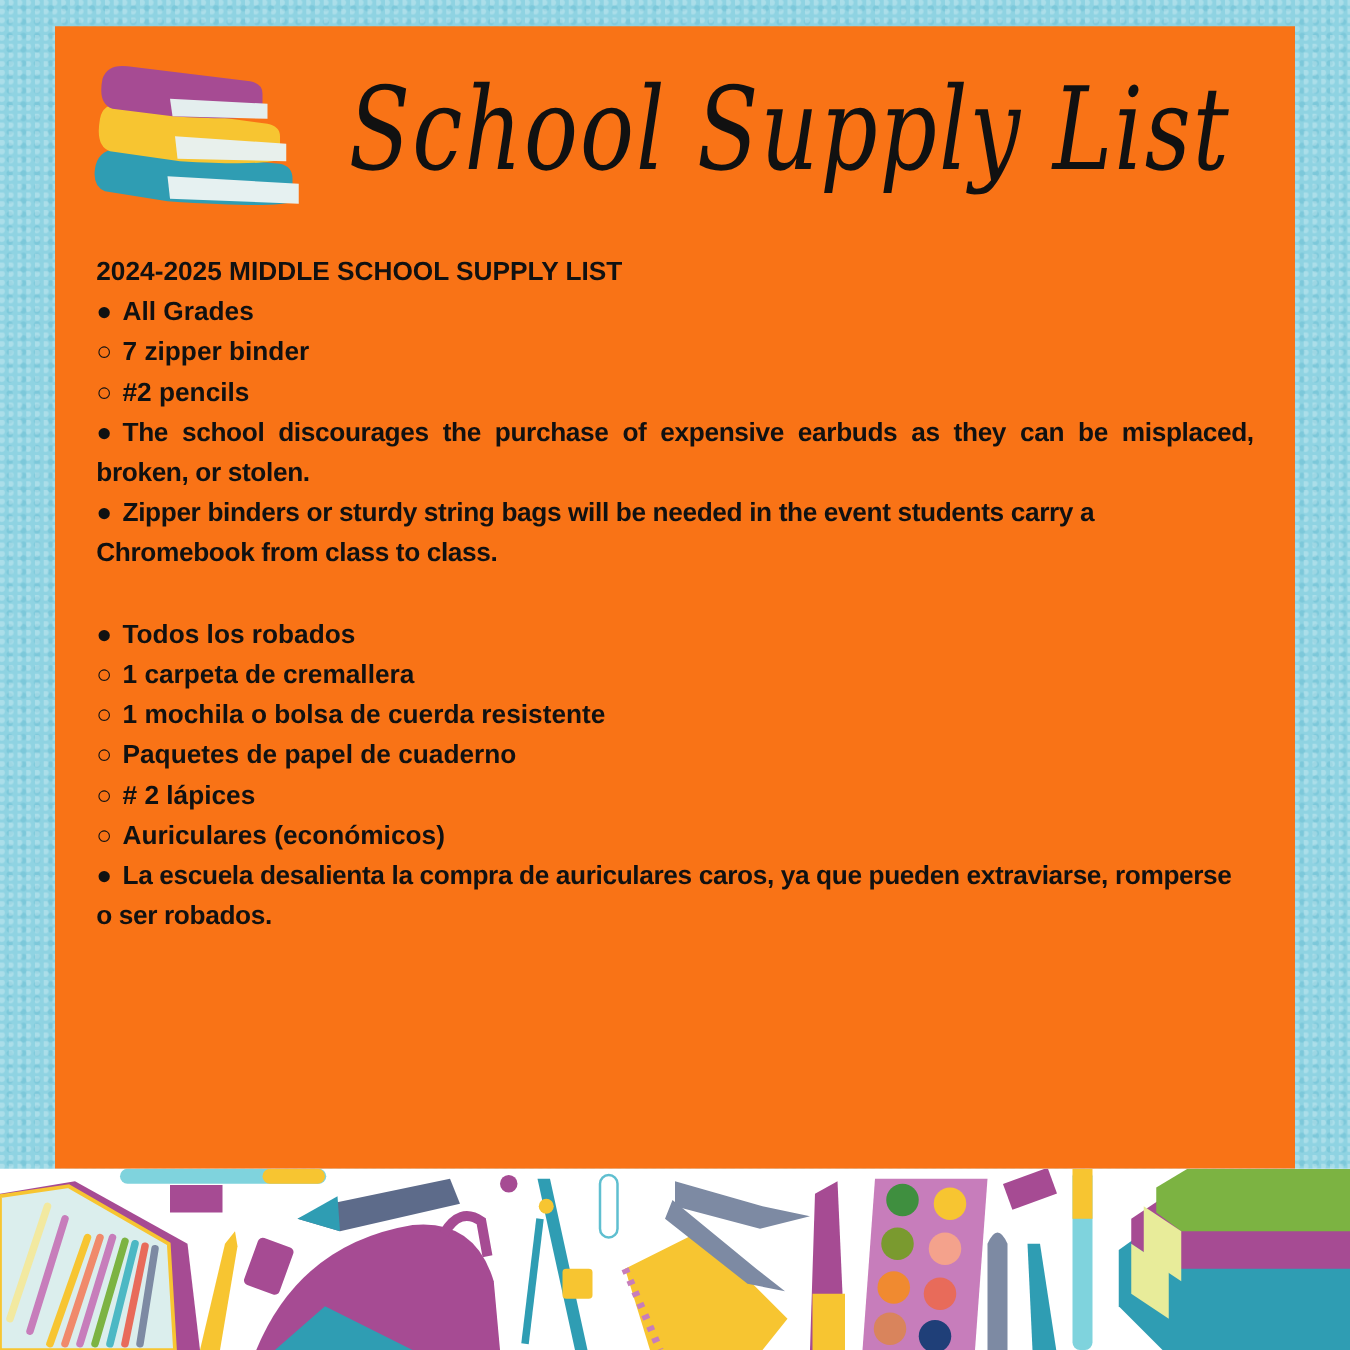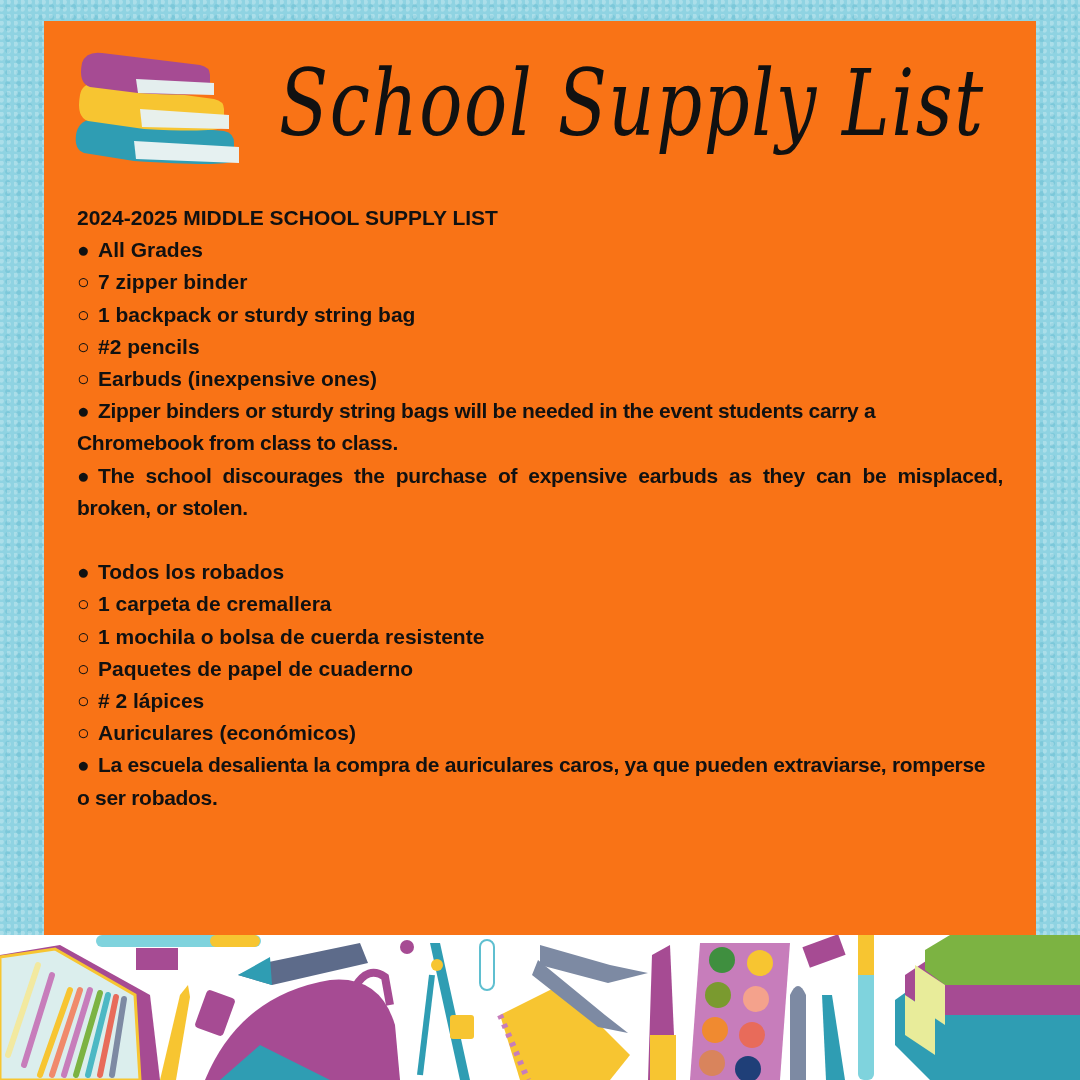--- a/index.html
+++ b/index.html
@@ -57,26 +57,24 @@
       <path d="M62 30 L140 34 L140 46 L64 44Z" fill="#e4eeee"></path>
     </svg>
     <div class="title">School Supply List</div>
   </div>
 
   <div class="content">
     <span class="line">2024-2025 MIDDLE SCHOOL SUPPLY LIST</span>
 
     <span class="line"><span class="bullet">●</span><span>All Grades</span></span>
     <span class="line"><span class="bullet">○</span><span>7 zipper binder</span></span>
-    <span class="line"><span class="bullet">○</span><span>1 backpack or sturdy string bag</span></span>
     <span class="line"><span class="bullet">○</span><span>#2 pencils</span></span>
-    <span class="line"><span class="bullet">○</span><span>Earbuds (inexpensive ones)</span></span>
 
+    <span class="para justify condensed"><span class="bullet">●</span><span>The school discourages the purchase of expensive earbuds as they can be misplaced, broken, or stolen.</span></span>
     <span class="para condensed"><span class="bullet">●</span><span>Zipper binders or sturdy string bags will be needed in the event students carry a Chromebook from class to class.</span></span>
-    <span class="para justify condensed"><span class="bullet">●</span><span>The school discourages the purchase of expensive earbuds as they can be misplaced, broken, or stolen.</span></span>
 
     <span class="line blank"></span>
 
     <span class="line"><span class="bullet">●</span><span>Todos los robados</span></span>
     <span class="line"><span class="bullet">○</span><span>1 carpeta de cremallera</span></span>
     <span class="line"><span class="bullet">○</span><span>1 mochila o bolsa de cuerda resistente</span></span>
     <span class="line"><span class="bullet">○</span><span>Paquetes de papel de cuaderno</span></span>
     <span class="line"><span class="bullet">○</span><span># 2 lápices</span></span>
     <span class="line"><span class="bullet">○</span><span>Auriculares (económicos)</span></span>
 

